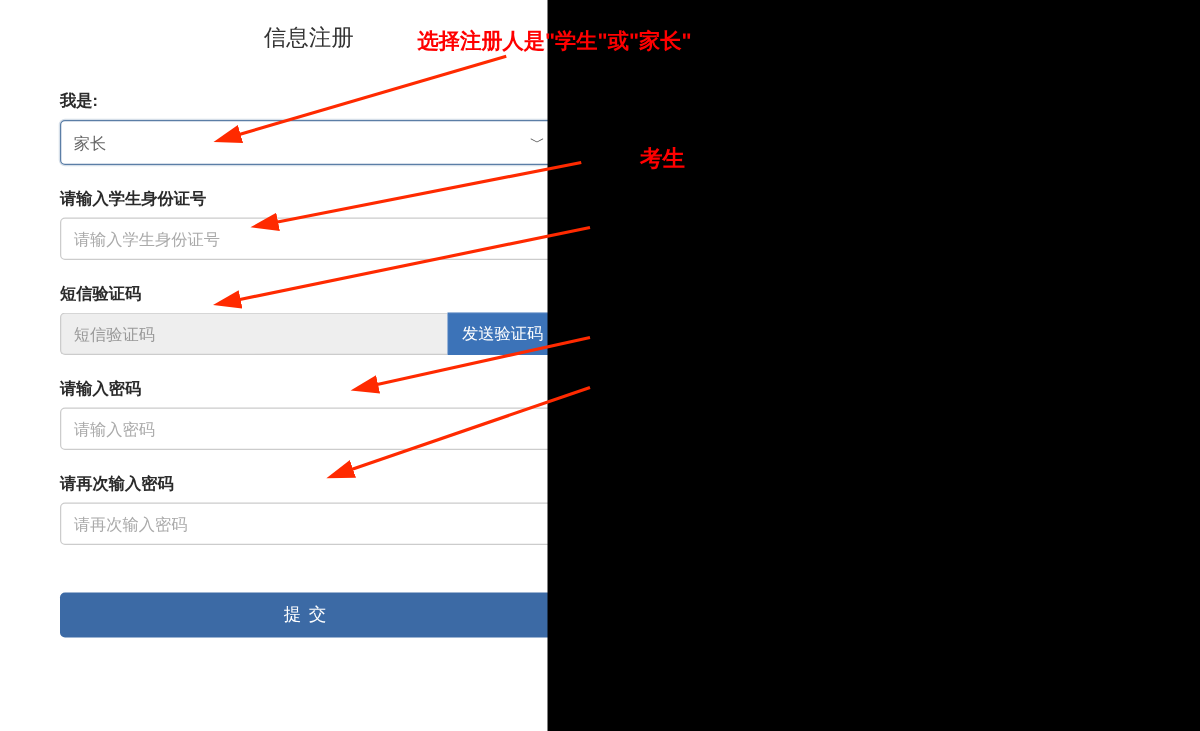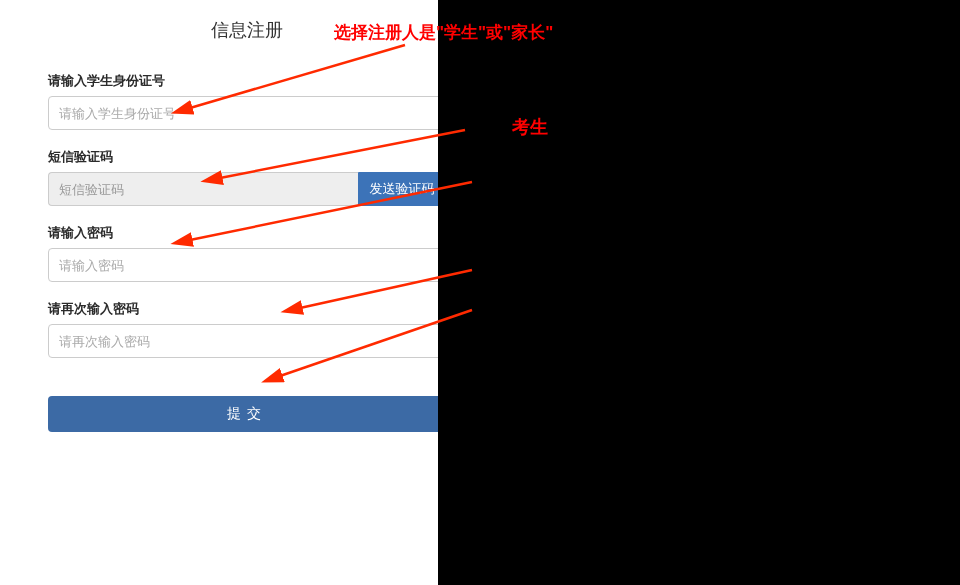--- a/index.html
+++ b/index.html
@@ -137,20 +137,27 @@
     }
   </style>
 </head>
 <body>
 
 <div class="left-panel">
   <div class="form-wrap">
     <h1 class="page-title">信息注册</h1>
 
     <div class="form-group">
+      <label class="form-label">我是:</label>
+      <div class="select-wrap">
+        <select class="form-select">
+          <option>家长</option>
+        </select>
+        <span class="select-caret">﹀</span>
+      </div>
     </div>
 
     <div class="form-group">
       <label class="form-label">请输入学生身份证号</label>
       <input type="text" class="form-control" placeholder="请输入学生身份证号" style="">
     </div>
 
 
     <div class="form-group">
       <label class="form-label">短信验证码</label>

